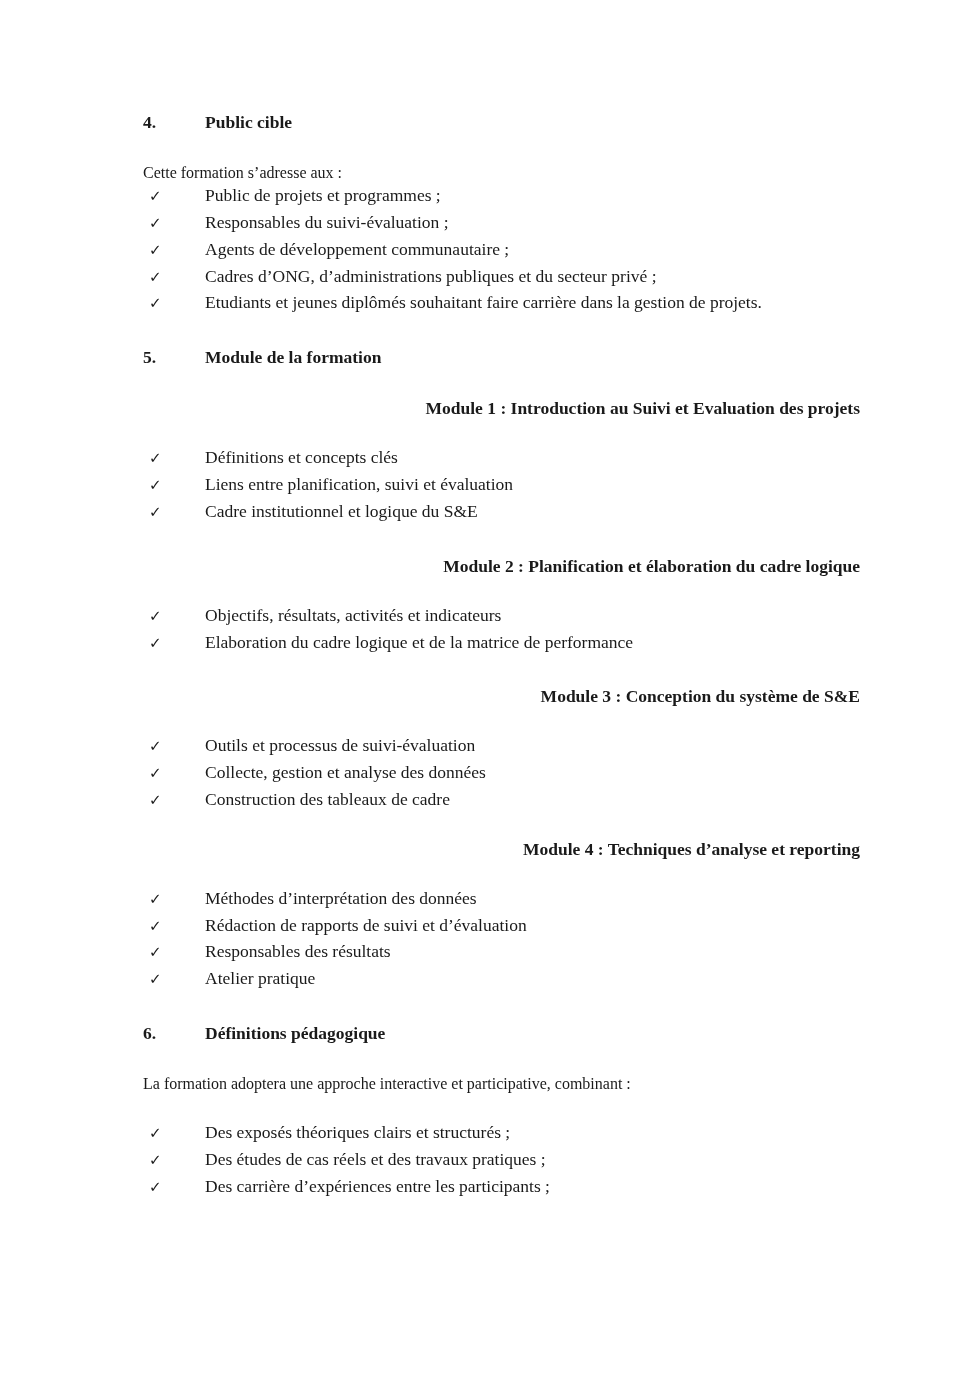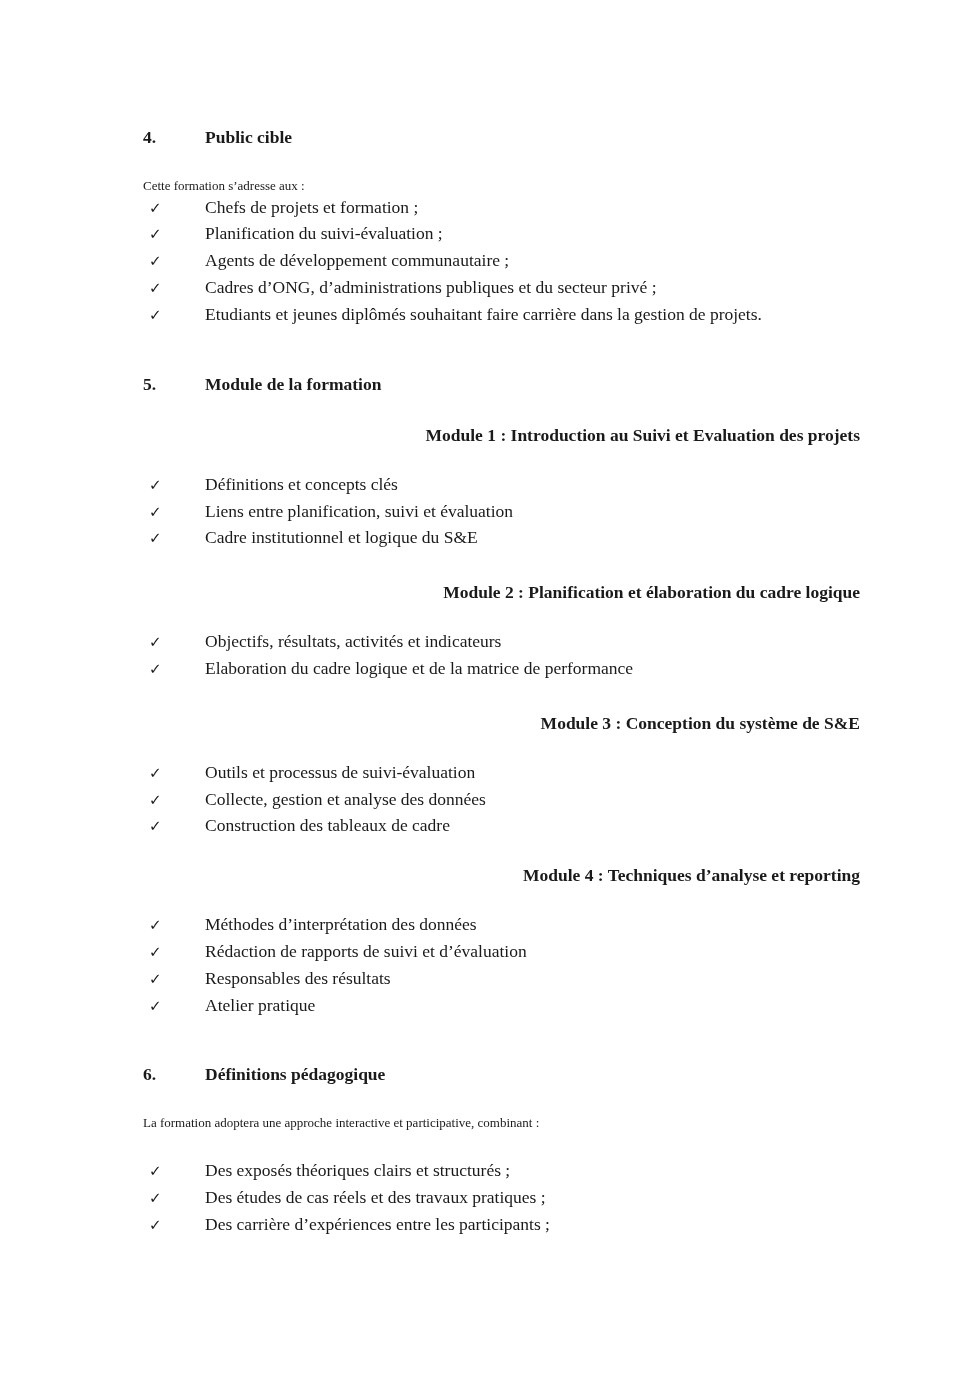--- a/index.html
+++ b/index.html
@@ -33,26 +33,25 @@
     font-size: 17.5px;
     line-height: 1.15;
     margin: 0;
   }
   .section-heading .num {
     width: 62px;
     flex: 0 0 62px;
   }
   .section-heading .title {
     flex: 1 1 auto;
-    margin-top: 15px;
   }
 
   
   .para {
-    font-size: 13px;
+    font-size: 16px;
     line-height: 1.2;
     margin: 0;
   }
 
   
   .module-heading {
     font-weight: bold;
     font-size: 17.5px;
     line-height: 1.15;
     margin: 0;
@@ -100,25 +99,25 @@
     <span class="title">Public cible</span>
   </h2>
 
   <div class="gap-lg"></div>
 
   <p class="para">Cette formation s’adresse aux :</p>
 
   <ul class="check-list">
     <li class="check-item">
       <span class="tick">✓</span>
-      <span class="label">Chefs de projets et formation ;</span>
-    </li>
-    <li class="check-item">
-      <span class="tick">✓</span>
-      <span class="label">Planification du suivi-évaluation ;</span>
+      <span class="label">Public de projets et programmes ;</span>
+    </li>
+    <li class="check-item">
+      <span class="tick">✓</span>
+      <span class="label">Responsables du suivi-évaluation ;</span>
     </li>
     <li class="check-item">
       <span class="tick">✓</span>
       <span class="label">Agents de développement communautaire ;</span>
     </li>
     <li class="check-item">
       <span class="tick">✓</span>
       <span class="label">Cadres d’ONG, d’administrations publiques et du secteur privé ;</span>
     </li>
     <li class="check-item">

